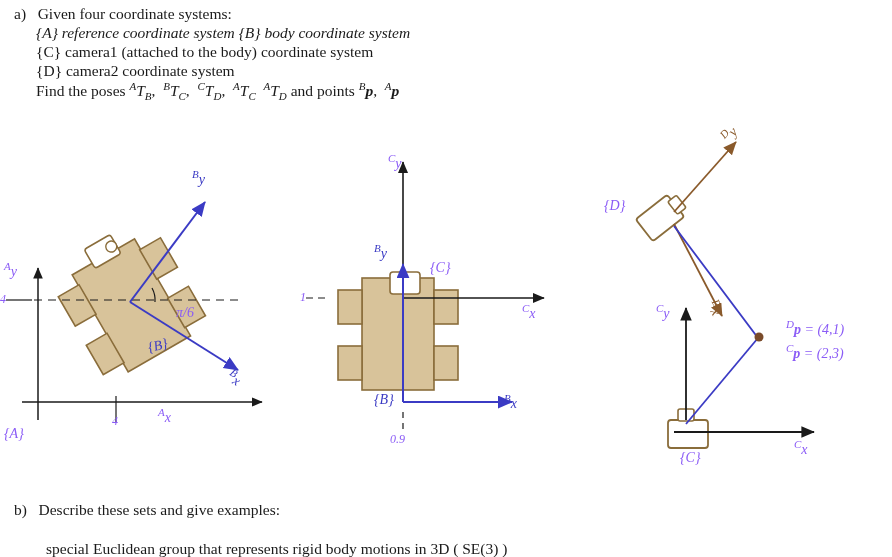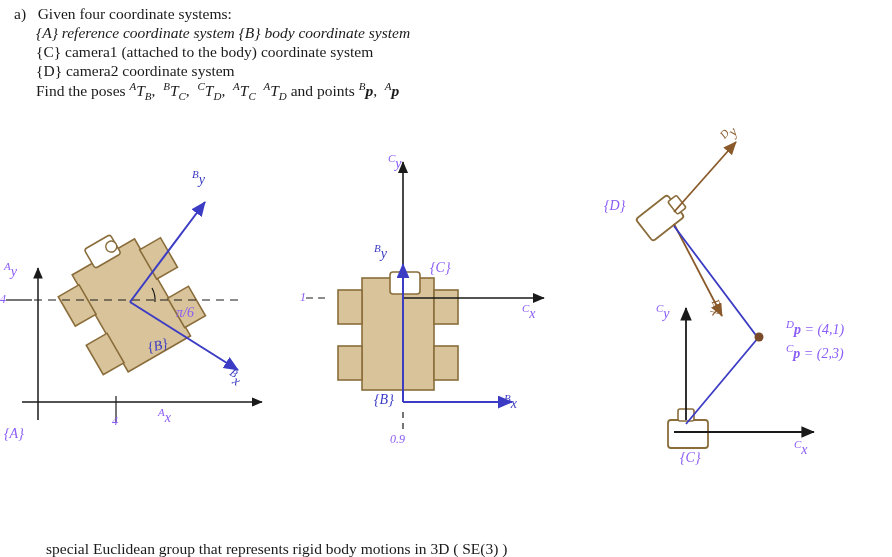--- a/index.html
+++ b/index.html
@@ -207,15 +207,18 @@
     <div class="lbl" style="left:14px; top:78px;">{D}</div>
     <div class="lbl" style="left:90px; top:330px;">{C}</div>
     <div class="lbl brown" style="left:132px; top:4px; transform:rotate(-48deg);"><span class="sup">D</span>y</div>
     <div class="lbl brown" style="left:118px; top:178px; transform:rotate(62deg);"><span class="sup">D</span>x</div>
     <div class="lbl" style="left:66px; top:182px;"><span class="sup">C</span>y</div>
     <div class="lbl" style="left:204px; top:318px;"><span class="sup">C</span>x</div>
     <div class="lbl" style="left:196px; top:198px;"><span class="sup">D</span><span class="bold-it">p</span> = (4,1)</div>
     <div class="lbl" style="left:196px; top:222px;"><span class="sup">C</span><span class="bold-it">p</span> = (2,3)</div>
   </div>
 
+  <div class="txt" id="qb-line">
+    <span>b)</span>&nbsp;&nbsp;&nbsp;<span>Describe these sets  and give examples:</span>
+  </div>
   <div class="txt" id="line-se3">special Euclidean group that represents rigid body motions in 3D ( SE(3) )</div>
 
 </div>
 
 </body></html>

